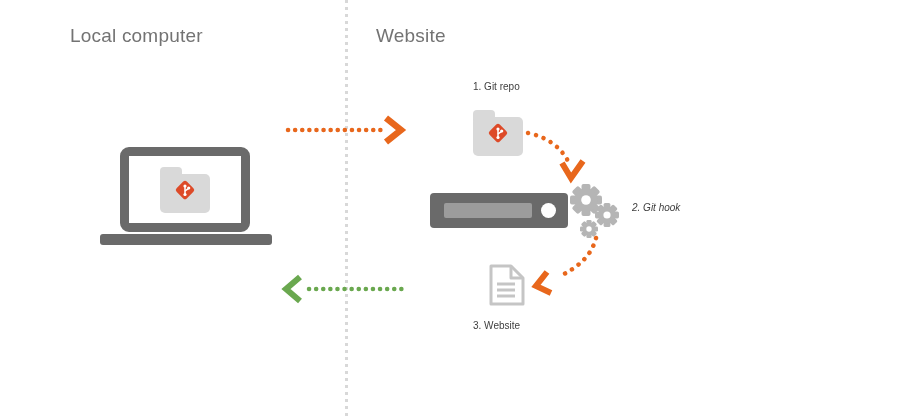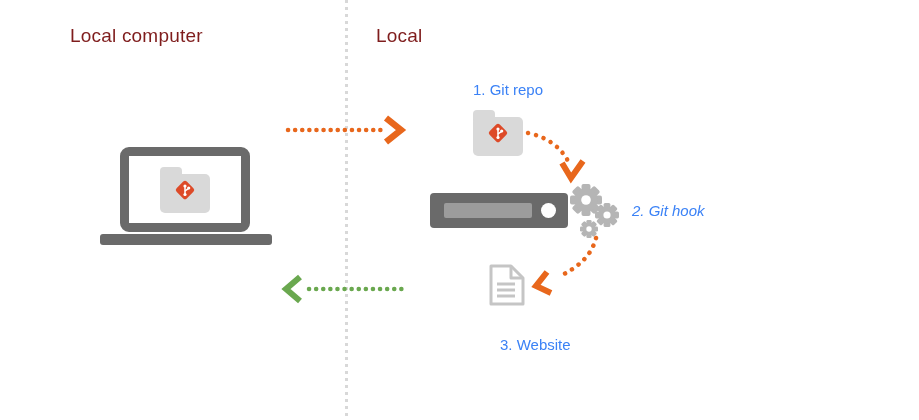--- a/index.html
+++ b/index.html
@@ -1,22 +1,22 @@
 <!DOCTYPE html>
 <html><head>
 <meta charset="utf-8">
 <style>
   html,body { margin:0; padding:0; background:#fff; }
   .canvas {
     position:relative; width:919px; height:420px; background:#ffffff;
     font-family:"Liberation Sans", sans-serif; overflow:hidden;
   }
   .abs { position:absolute; }
-  .hdr { font-size:19px; color:#7f1d1d; letter-spacing:0.2px; }
-  .step { font-size:15px; color:#3b82f6; }
+  .hdr { font-size:19px; color:#737373; letter-spacing:0.2px; }
+  .step { font-size:10px; color:#404040; }
 
   
   .divider {
     left:345px; top:0; width:3px; height:420px;
     background-image: repeating-linear-gradient(to bottom,
       #d8d8d8 0px, #d8d8d8 3px, transparent 3px, transparent 7px);
   }
 
   
   .laptop-screen {
@@ -55,37 +55,37 @@
   .server-led {
     position:absolute; left:111px; top:10px; width:15px; height:15px;
     background:#ffffff; border-radius:50%;
   }
 
   
   .lbl-local   { left:70px;  top:25px; }
   .lbl-server  { left:376px; top:25px; }
   .lbl-step1   { left:473px; top:81px; }
   .lbl-step2   { left:632px; top:202px;font-style:italic; }
-  .lbl-step3   { left:473px; top:336px;margin-left:27px; }
+  .lbl-step3   { left:473px; top:320px; }
 
   
   .arrow-push   { left:283px; top:114px; }
   .arrow-hook   { left:520px; top:125px; }
   .arrow-site   { left:528px; top:230px; }
   .arrow-return { left:280px; top:274px; }
   .gears        { left:564px; top:181px; }
   .doc          { left:486px; top:262px; }
 </style>
 </head>
 <body>
 
 <div class="canvas">
 
   <div class="abs hdr lbl-local">Local computer</div>
-  <div class="abs hdr lbl-server">Local</div>
+  <div class="abs hdr lbl-server">Website</div>
 
   <div class="abs divider"></div>
 
   <div class="abs laptop-screen"></div>
   <div class="abs laptop-base"></div>
 
   <div class="abs folder folder-on-laptop">
     <span class="tab"></span>
       <span class="fbody"></span>
     <svg width="24" height="24" viewBox="0 0 24 24">

